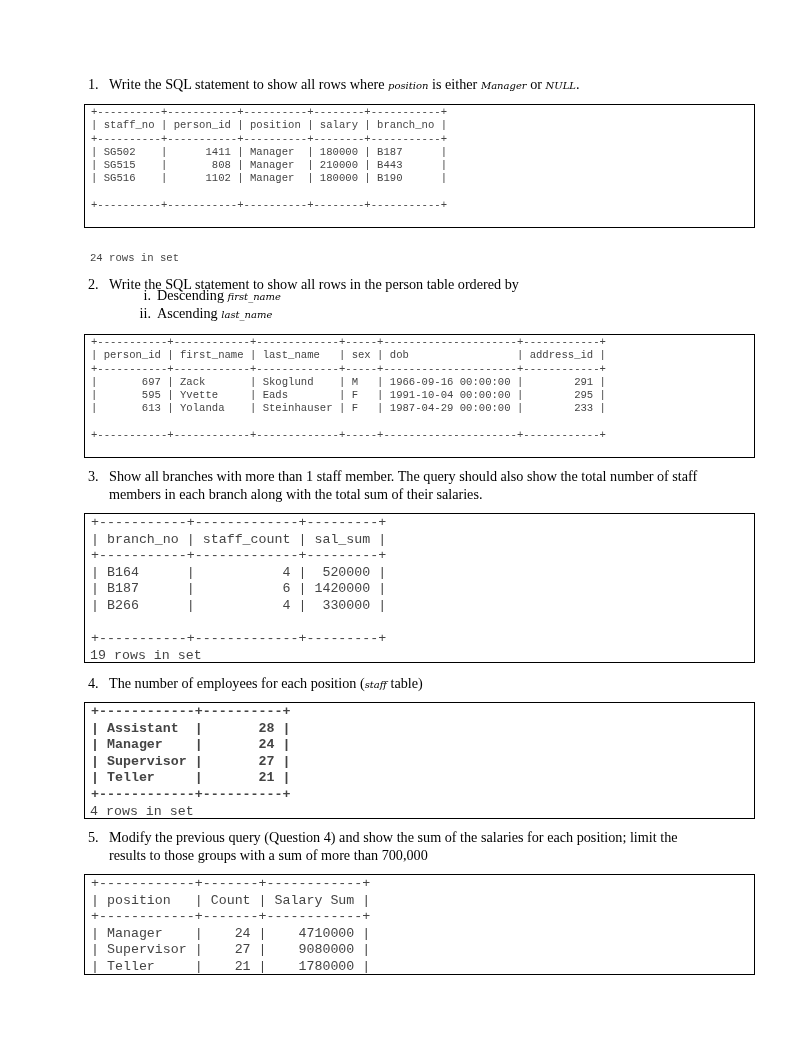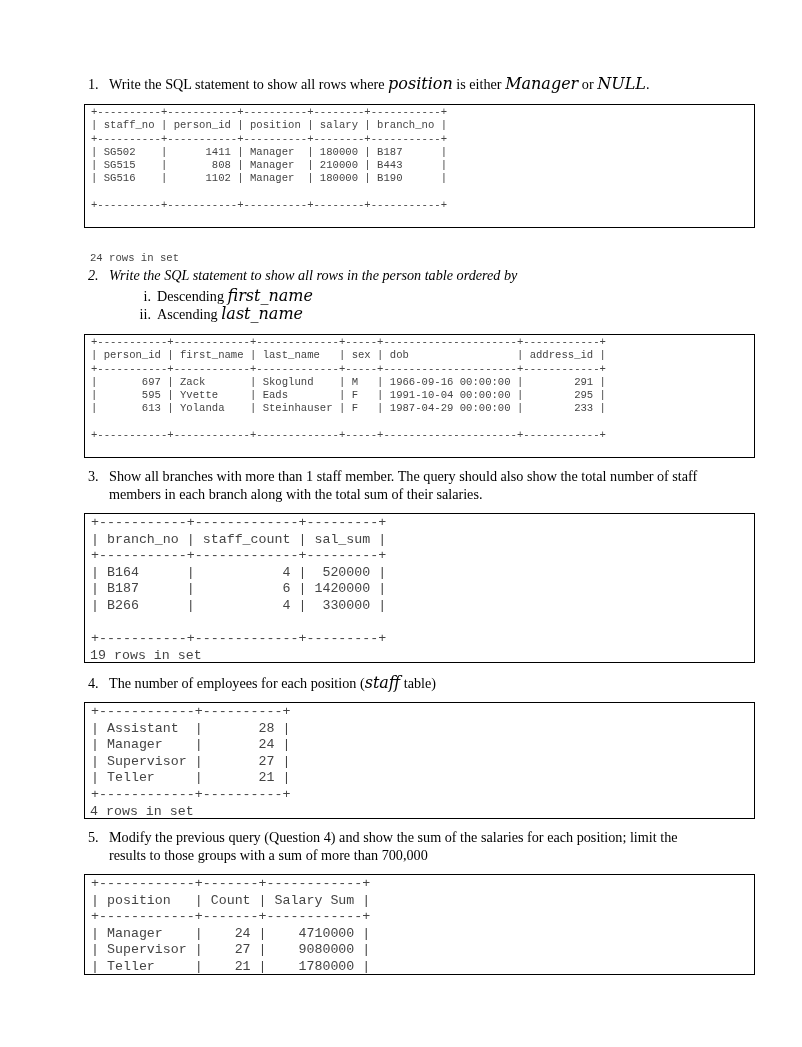--- a/index.html
+++ b/index.html
@@ -1,20 +1,20 @@
 <!DOCTYPE html>
 <html><head>
 <meta charset="utf-8">
 <style>
   html, body { margin:0; padding:0; background:#ffffff; }
   body { width:802px; height:1047px; position:relative; overflow:hidden; color:#000; }
   .q { position:absolute; left:88px; font-family:"Liberation Serif", serif; font-size:14.2px; line-height:18px; }
   .q .num { display:inline-block; width:21px; }
   .q .cont { padding-left:21px; display:block; }
-  .math { font-family:"DejaVu Serif", serif; font-style:italic; font-size:16px;text-align:center; }
+  .math { font-family:"DejaVu Serif", serif; font-style:italic; font-size:10px;text-align:center; }
   .sub { position:absolute; font-family:"Liberation Serif", serif; font-size:14.2px; line-height:15px; }
   .sub .rn { display:inline-block; width:36px; text-align:right; padding-right:6px; }
   .box { position:absolute; left:84px; width:671px; border:1.3px solid #000; background:#fff; box-sizing:border-box; }
   pre { margin:0; font-family:"Liberation Mono", monospace; color:#444; white-space:pre; }
   .small pre { font-size:10.6px; line-height:13.3px; }
   .big pre { font-size:13.3px; line-height:16.6px; }
 </style>
 </head>
 <body>
 
@@ -26,21 +26,21 @@
 <span>| staff_no | person_id | position | salary | branch_no |</span>
 <span>+----------+-----------+----------+--------+-----------+</span>
 <span>| SG502    |      1411 | Manager  | 180000 | B187      |</span>
 <span>| SG515    |       808 | Manager  | 210000 | B443      |</span>
 <span>| SG516    |      1102 | Manager  | 180000 | B190      |</span>
 
 <span>+----------+-----------+----------+--------+-----------+</span></pre>
   <pre style="padding:0 0 0 5px;margin-top:40px;">24 rows in set</pre>
 </div>
 
-<div class="q" style="top:266px;font-style:italic;">
+<div class="q" style="top:275px;">
   <span class="num">2.</span><span>Write the SQL statement to show all rows in the person table ordered by</span>
 </div>
 <div class="sub" style="top:288px; left:115px;">
   <span class="rn">i.</span><span>Descending </span><span class="math">first_name</span>
 </div>
 <div class="sub" style="top:306px; left:115px;">
   <span class="rn">ii.</span><span>Ascending </span><span class="math">last_name</span>
 </div>
 <div class="box small" style="top:334px; height:124px;">
   <pre style="padding:1px 0 0 6px;"><span>+-----------+------------+-------------+-----+---------------------+------------+</span>
@@ -66,21 +66,21 @@
 <span>| B266      |           4 |  330000 |</span>
 
 <span>+-----------+-------------+---------+</span></pre>
   <pre style="padding:0 0 0 5px;">19 rows in set</pre>
 </div>
 
 <div class="q" style="top:674px;">
   <span class="num">4.</span><span>The number of employees for each position (</span><span class="math">staff</span><span> table)</span>
 </div>
 <div class="box big" style="top:702px; height:117px;">
-  <pre style="padding:1px 0 0 6px;"><span>+------------+----------+</span>
+  <pre style="padding:1px 0 0 6px;font-weight:bold;"><span>+------------+----------+</span>
 <span>| Assistant  |       28 |</span>
 <span>| Manager    |       24 |</span>
 <span>| Supervisor |       27 |</span>
 <span>| Teller     |       21 |</span>
 <span>+------------+----------+</span></pre>
   <pre style="padding:0 0 0 5px;">4 rows in set</pre>
 </div>
 
 <div class="q" style="top:828px;">
   <span class="num">5.</span><span>Modify the previous query (Question 4) and show the sum of the salaries for each position; limit the</span>

